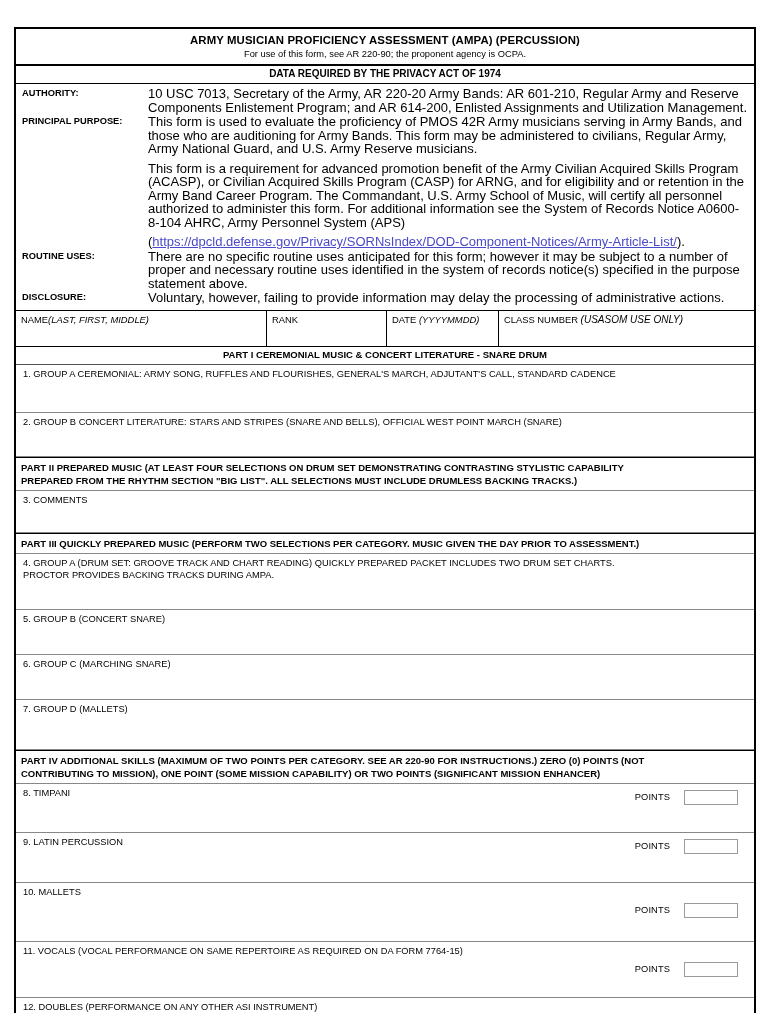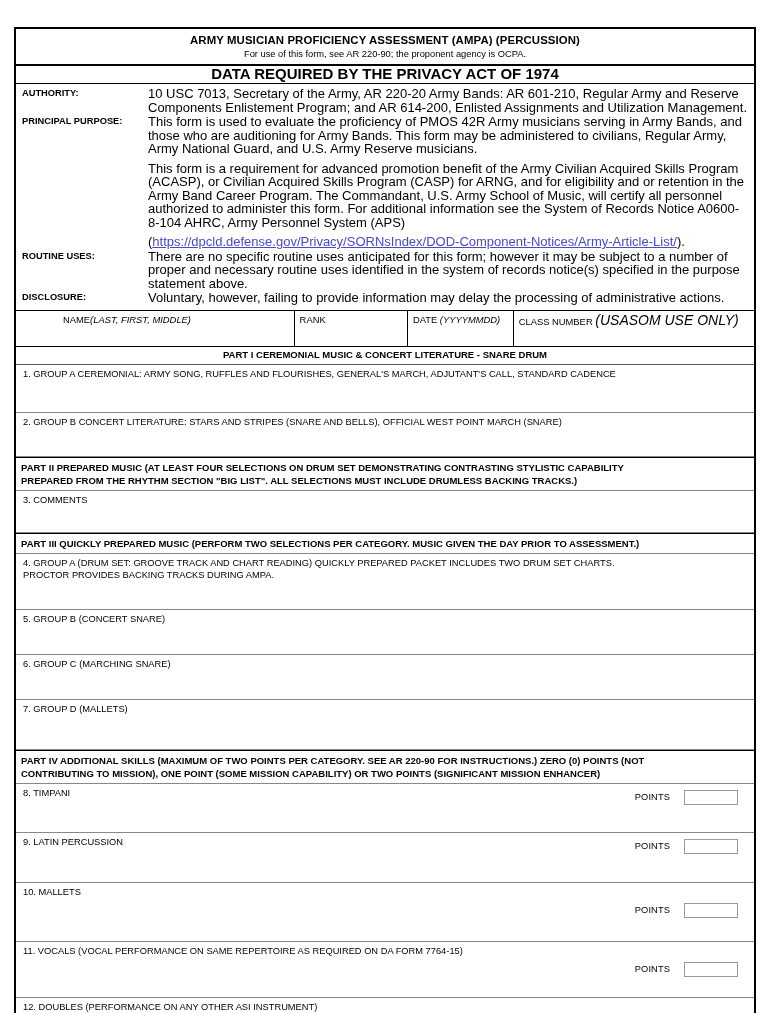--- a/index.html
+++ b/index.html
@@ -45,21 +45,21 @@
   }
   .form-subtitle {
     font-size: 9.3px;
     line-height: 12px;
     margin-top: 1px;
   }
 
   
   .privacy-head {
     text-align: center;
-    font-size: 15px;
+    font-size: 10px;
     font-weight: bold;
     padding: 2px 0 3px 0;
     border-bottom: 1px solid #000;
     line-height: 12px;
   }
   .privacy-body {
     padding: 3px 6px 4px 6px;
     border-bottom: 1.5px solid #000;
   }
   .pa-row {
@@ -89,38 +89,37 @@
     color: #4a49c8;
     text-decoration: underline;
   }
   .pa-row.tight .pa-text p { margin-bottom: 0; }
 
   
   .id-row {
     display: flex;
     height: 35px;
     border-bottom: 1.5px solid #000;
-    padding-left: 42px;
   }
   .id-cell {
     border-right: 1px solid #000;
     padding: 3px 0 0 5px;
     font-size: 9.4px;
     box-sizing: border-box;
     line-height: 12px;
   }
   .id-cell:last-child { border-right: none; }
   .id-cell .ital {
     font-style: italic;
   }
   .cell-name  { width: 251px; }
   .cell-rank  { width: 120px; }
   .cell-date  { width: 112px; }
   .cell-class { width: 255px; }
-  .class-small { font-size: 14px; font-style: italic; }
+  .class-small { font-size: 10px; font-style: italic; }
 
   
   .part-banner {
     text-align: center;
     font-size: 9.5px;
     font-weight: bold;
     padding: 2px 0 3px 0;
     border-bottom: 1px solid #555;
     line-height: 12px;
   }

